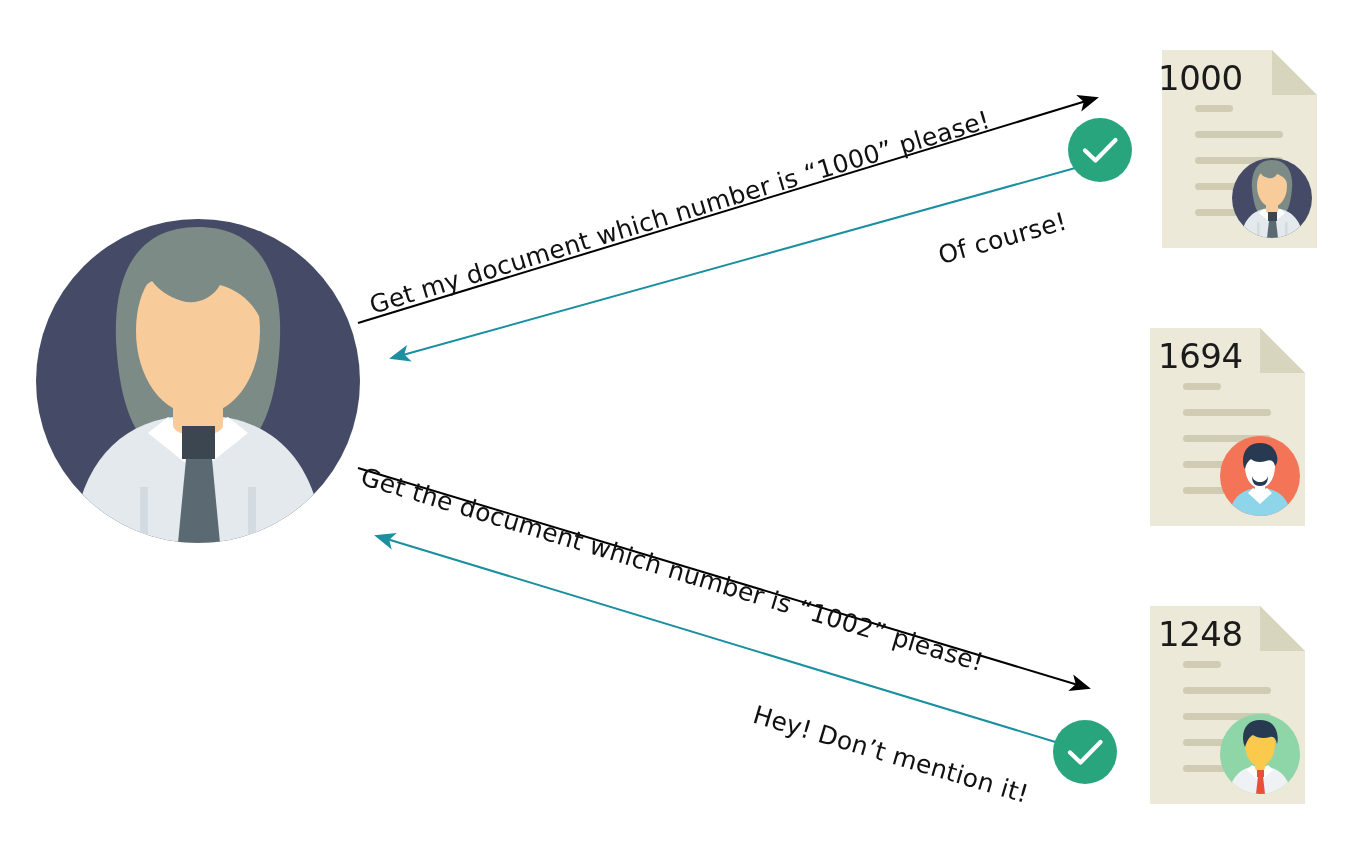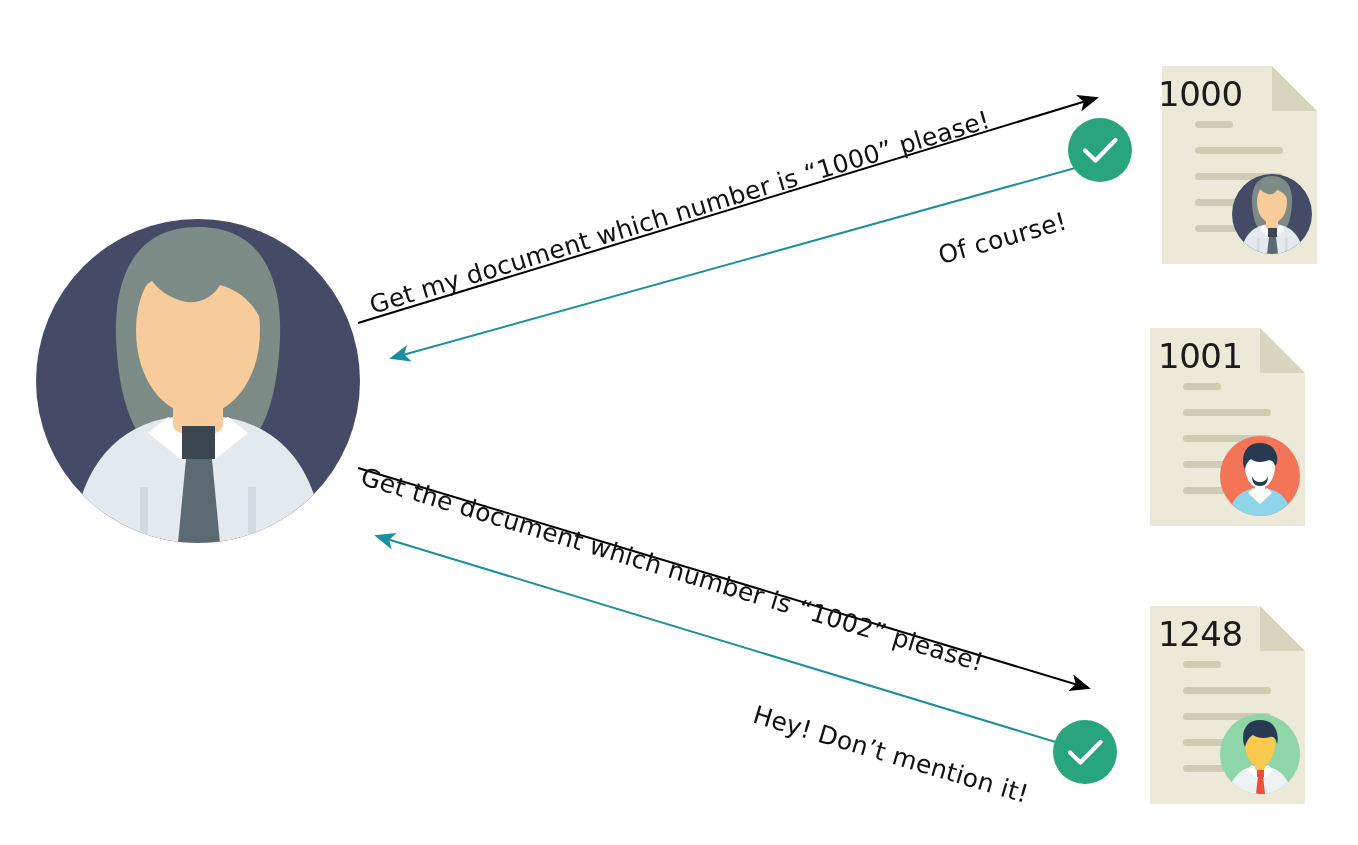--- a/index.html
+++ b/index.html
@@ -127,21 +127,21 @@
         <rect x="146" y="207" width="33" height="33" fill="#3c4650"></rect>
 
         <path d="M150 240 L176 240 L184 324 L142 324 Z" fill="#5b6a72"></path>
 
         <rect x="104" y="268" width="8" height="50" fill="#d3dbe0"></rect>
         <rect x="212" y="268" width="8" height="50" fill="#d3dbe0"></rect>
       </g>
     </svg>
   </div>
 
-  <div class="doc" style="left:1150px; top:66px;padding-left:12px;">
+  <div class="doc" style="left:1150px; top:50px;padding-left:12px;">
     <svg width="155" height="198" viewBox="0 0 155 198" xmlns="http://www.w3.org/2000/svg">
       <path d="M0 0 H110 L155 45 V198 H0 Z" fill="#ece9d8"></path>
       <path d="M110 0 L155 45 H110 Z" fill="#d8d5bf"></path>
       <rect x="33" y="55" width="38" height="7" rx="3.5" fill="#cfccb3"></rect>
       <rect x="33" y="81" width="88" height="7" rx="3.5" fill="#cfccb3"></rect>
       <rect x="33" y="107" width="88" height="7" rx="3.5" fill="#cfccb3"></rect>
       <rect x="33" y="133" width="60" height="7" rx="3.5" fill="#cfccb3"></rect>
       <rect x="33" y="159" width="60" height="7" rx="3.5" fill="#cfccb3"></rect>
       <g transform="translate(70,108)">
         <defs>
@@ -188,21 +188,21 @@
           <path d="M40 52 C 22 52 11 62 9 80 L 71 80 C 69 62 58 52 40 52 Z" fill="#8ed5ea"></path>
           <path d="M33 52 L40 57 L40 68 L28 57 Z" fill="#ffffff"></path>
           <path d="M47 52 L40 57 L40 68 L52 57 Z" fill="#ffffff"></path>
           <path d="M35 42 L35 54 C 35 58 45 58 45 54 L45 42 Z" fill="#ffffff"></path>
           <path d="M40 12 C 30 12 25 19 25 30 C 25 42 31 52 40 52 C 49 52 55 42 55 30 C 55 19 50 12 40 12 Z" fill="#ffffff"></path>
           <path d="M32 40 C 34 48 46 48 48 40 C 48 46 46 50 40 50 C 34 50 32 46 32 40 Z" fill="#283a52"></path>
           <path d="M40 7 C 29 7 23 14 23 25 C 23 29 24 32 25 33 C 26 28 28 25 31 23 C 34 26 40 27 46 25 C 51 23 54 25 55 30 C 57 28 58 24 57 20 C 55 11 49 7 40 7 Z" fill="#283a52"></path>
         </g>
       </g>
     </svg>
-    <div class="doc-num" style="left:8px; top:8px;">1001</div>
+    <div class="doc-num" style="left:8px; top:8px;">1694</div>
   </div>
 
   <div class="doc" style="left:1150px; top:606px;">
     <svg width="155" height="198" viewBox="0 0 155 198" xmlns="http://www.w3.org/2000/svg">
       <path d="M0 0 H110 L155 45 V198 H0 Z" fill="#ece9d8"></path>
       <path d="M110 0 L155 45 H110 Z" fill="#d8d5bf"></path>
       <rect x="33" y="55" width="38" height="7" rx="3.5" fill="#cfccb3"></rect>
       <rect x="33" y="81" width="88" height="7" rx="3.5" fill="#cfccb3"></rect>
       <rect x="33" y="107" width="88" height="7" rx="3.5" fill="#cfccb3"></rect>
       <rect x="33" y="133" width="60" height="7" rx="3.5" fill="#cfccb3"></rect>

